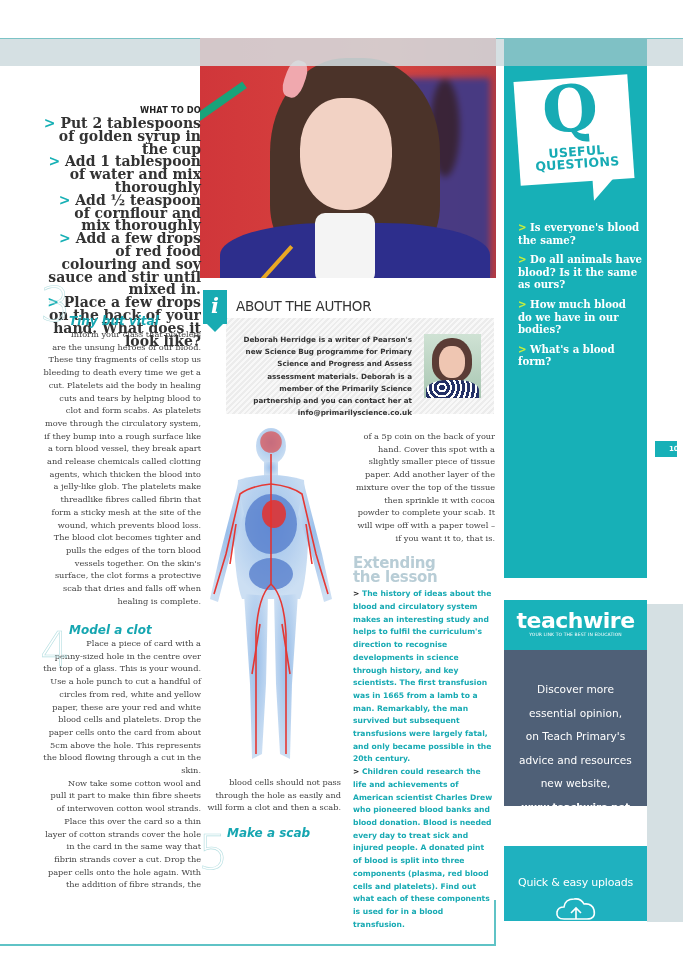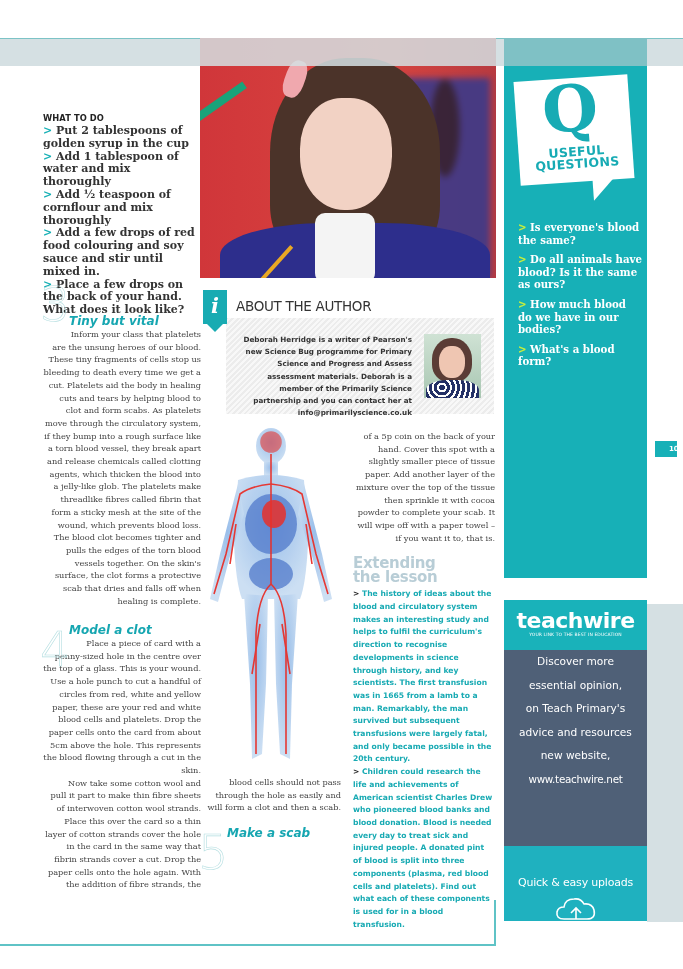--- a/index.html
+++ b/index.html
@@ -17,23 +17,23 @@
   .hero .top-overlay { position: absolute; left: 0; top: 0; width: 296px; height: 28px; background: rgba(213,224,227,0.85); }
   .hero .bg-child { position: absolute; left: 200px; top: 40px; width: 90px; height: 200px; background: radial-gradient(ellipse at 50% 25%, #2b2238 0 22%, #3c3a8a 24% 100%); filter: blur(3px); opacity: .9; }
   .hero .hair { position: absolute; left: 70px; top: 20px; width: 170px; height: 210px; background: #4b3329; border-radius: 45% 45% 30% 30%; }
   .hero .face { position: absolute; left: 100px; top: 60px; width: 92px; height: 112px; background: #f2d2c4; border-radius: 45% 45% 48% 48%; }
   .hero .bow { position: absolute; left: 85px; top: 22px; width: 20px; height: 38px; background: #f0a8ae; border-radius: 40%; transform: rotate(20deg); }
   .hero .jumper { position: absolute; left: 20px; top: 185px; width: 270px; height: 80px; background: #2d2e8c; border-radius: 40% 40% 0 0; }
   .hero .collar { position: absolute; left: 115px; top: 175px; width: 60px; height: 70px; background: #f4f4f4; border-radius: 10px; }
   .hero .pencil { position: absolute; left: 50px; top: 225px; width: 50px; height: 4px; background: #e9a824; transform: rotate(-48deg); }
 
   
-  .col-left { position: absolute; left: 43px; top: 113px; width: 158px; }
+  .col-left { position: absolute; left: 43px; top: 105px; width: 158px; text-align: right; }
   .wtd-title { font-family: "DejaVu Sans", sans-serif; font-weight: bold; font-size: 8.3px; color: #222; letter-spacing: .1px; margin-bottom: 2px; }
-  .wtd-step { font-family: "DejaVu Serif", serif; font-weight: bold; font-size: 11px; line-height: 12.8px; color: #333; }
+  .wtd-step { font-family: "DejaVu Serif", serif; font-weight: bold; font-size: 14px; line-height: 12.8px; color: #333; }
   .wtd-step .arrow { color: #17b0b5; font-weight: bold; }
 
   .section { position: absolute; }
   .section .bignum { position: absolute; font-family: "DejaVu Sans", sans-serif; font-weight: 200; font-size: 48px; color: transparent; -webkit-text-stroke: 0.6px #b6dfe1; line-height: 1; }
   .section h3 { font-family: "DejaVu Sans", sans-serif; font-style: italic; font-weight: bold; font-size: 12px; color: #16a6b1; line-height: 14px; }
   .body-text { font-family: "DejaVu Serif", serif; font-size: 8.2px; line-height: 12.7px; color: #444; text-align: right; }
   .body-text p + p { text-indent: 10px; }
 
   
   .about-tag { position: absolute; left: 203px; top: 290px; width: 24px; height: 34px; background: #18abb2; }
@@ -64,23 +64,23 @@
   .q-list { position: absolute; left: 518px; top: 221px; width: 125px; }
   .q-item { font-family: "DejaVu Serif", serif; font-weight: bold; font-size: 10.2px; line-height: 12.6px; color: #ffffff; margin-bottom: 7px; }
   .q-item .arrow { color: #c8ef3c; }
 
   .page-num { position: absolute; left: 655px; top: 441px; width: 22px; height: 16px; background: #17b0b7; color: #fff; font-family: "DejaVu Sans", sans-serif; font-weight: bold; font-size: 7px; line-height: 16px; text-align: center; padding-left: 14px; }
 
   .tw-light { position: absolute; left: 647px; top: 604px; width: 36px; height: 318px; background: #d5e0e3; }
   .tw-head { position: absolute; left: 504px; top: 600px; width: 143px; height: 50px; background: #19b2ba; text-align: center; }
   .tw-logo { font-family: "DejaVu Sans", sans-serif; font-weight: bold; font-size: 22px; color: #fff; letter-spacing: -0.5px; line-height: 30px; padding-top: 6px; }
   .tw-tag { font-family: "DejaVu Sans", sans-serif; font-size: 4.5px; color: #fff; letter-spacing: .1px; margin-top: -4px; }
-  .tw-body { position: absolute; left: 504px; top: 650px; width: 143px; height: 196px; background: #4f6077; text-align: center; }
+  .tw-body { position: absolute; left: 504px; top: 650px; width: 143px; height: 156px; background: #4f6077; text-align: center; padding-top: 28px; }
   .tw-line { font-family: "DejaVu Sans", sans-serif; font-size: 10.6px; line-height: 23.5px; color: #fff; }
-  .tw-url { font-family: "DejaVu Sans", sans-serif; font-weight: normal; font-size: 10.4px; line-height: 23px; color: #fff; letter-spacing: -0.3px; }
+  .tw-url { font-family: "DejaVu Sans", sans-serif; font-weight: bold; font-size: 10.4px; line-height: 23px; color: #fff; letter-spacing: -0.3px; }
   .tw-foot { position: absolute; left: 504px; top: 846px; width: 143px; height: 75px; background: #1fb1bf; text-align: center; padding-top: 16px; }
   .tw-foot-label { font-family: "DejaVu Sans", sans-serif; font-size: 11px; color: #fff; letter-spacing: -0.2px; margin-top: 14px; }
   .cloud { display: block; margin: 6px auto 0; }
 </style>
 </head>
 <body>
 
 <div class="top-band"></div>
 
 <div class="hero">

